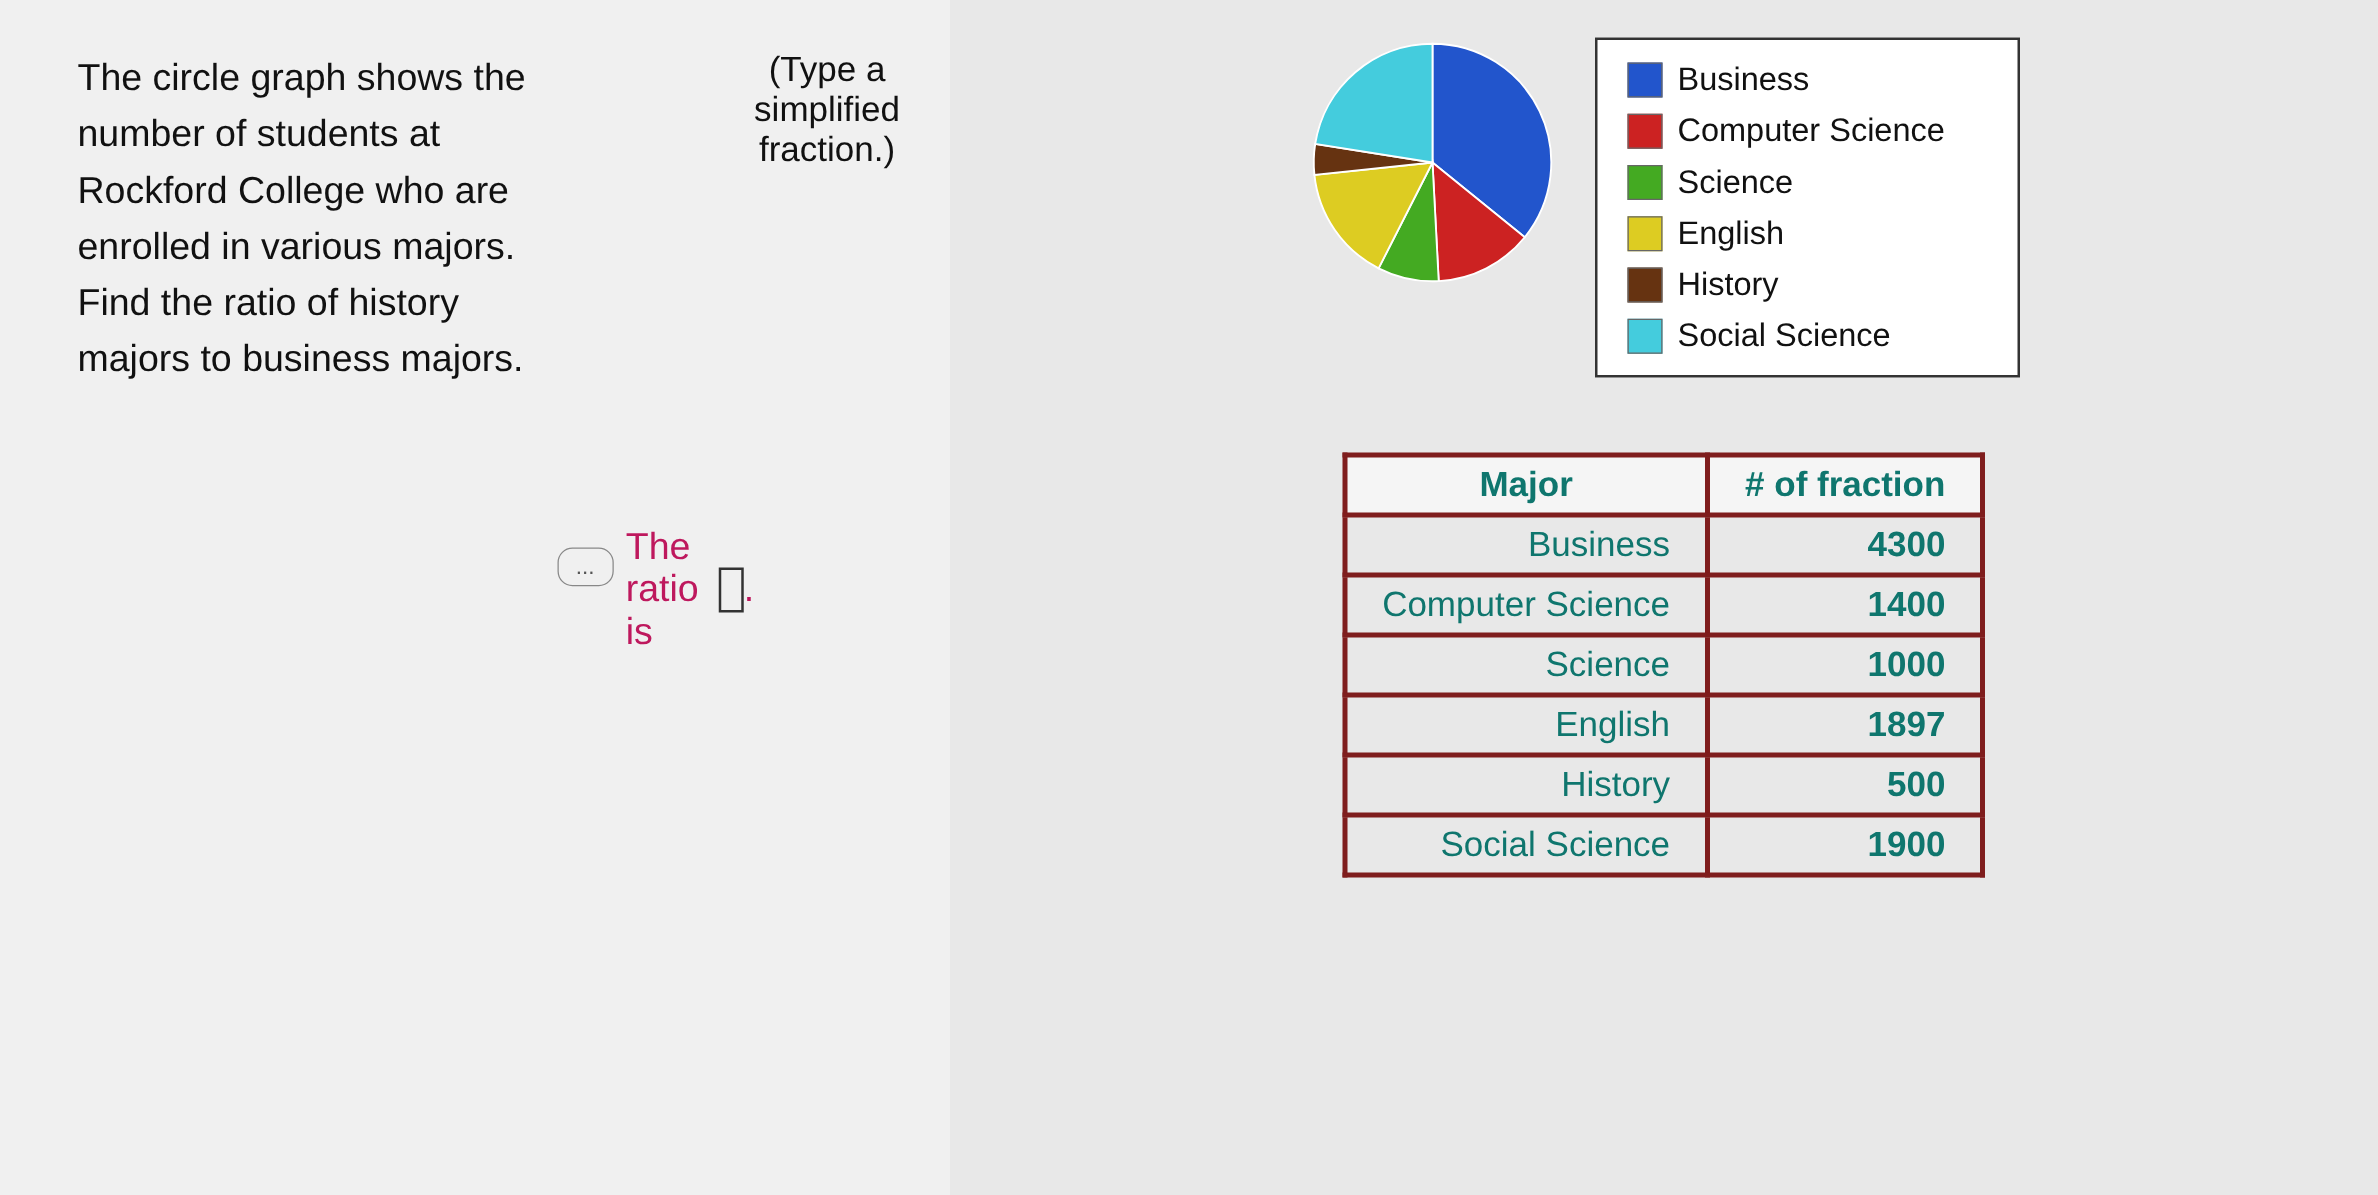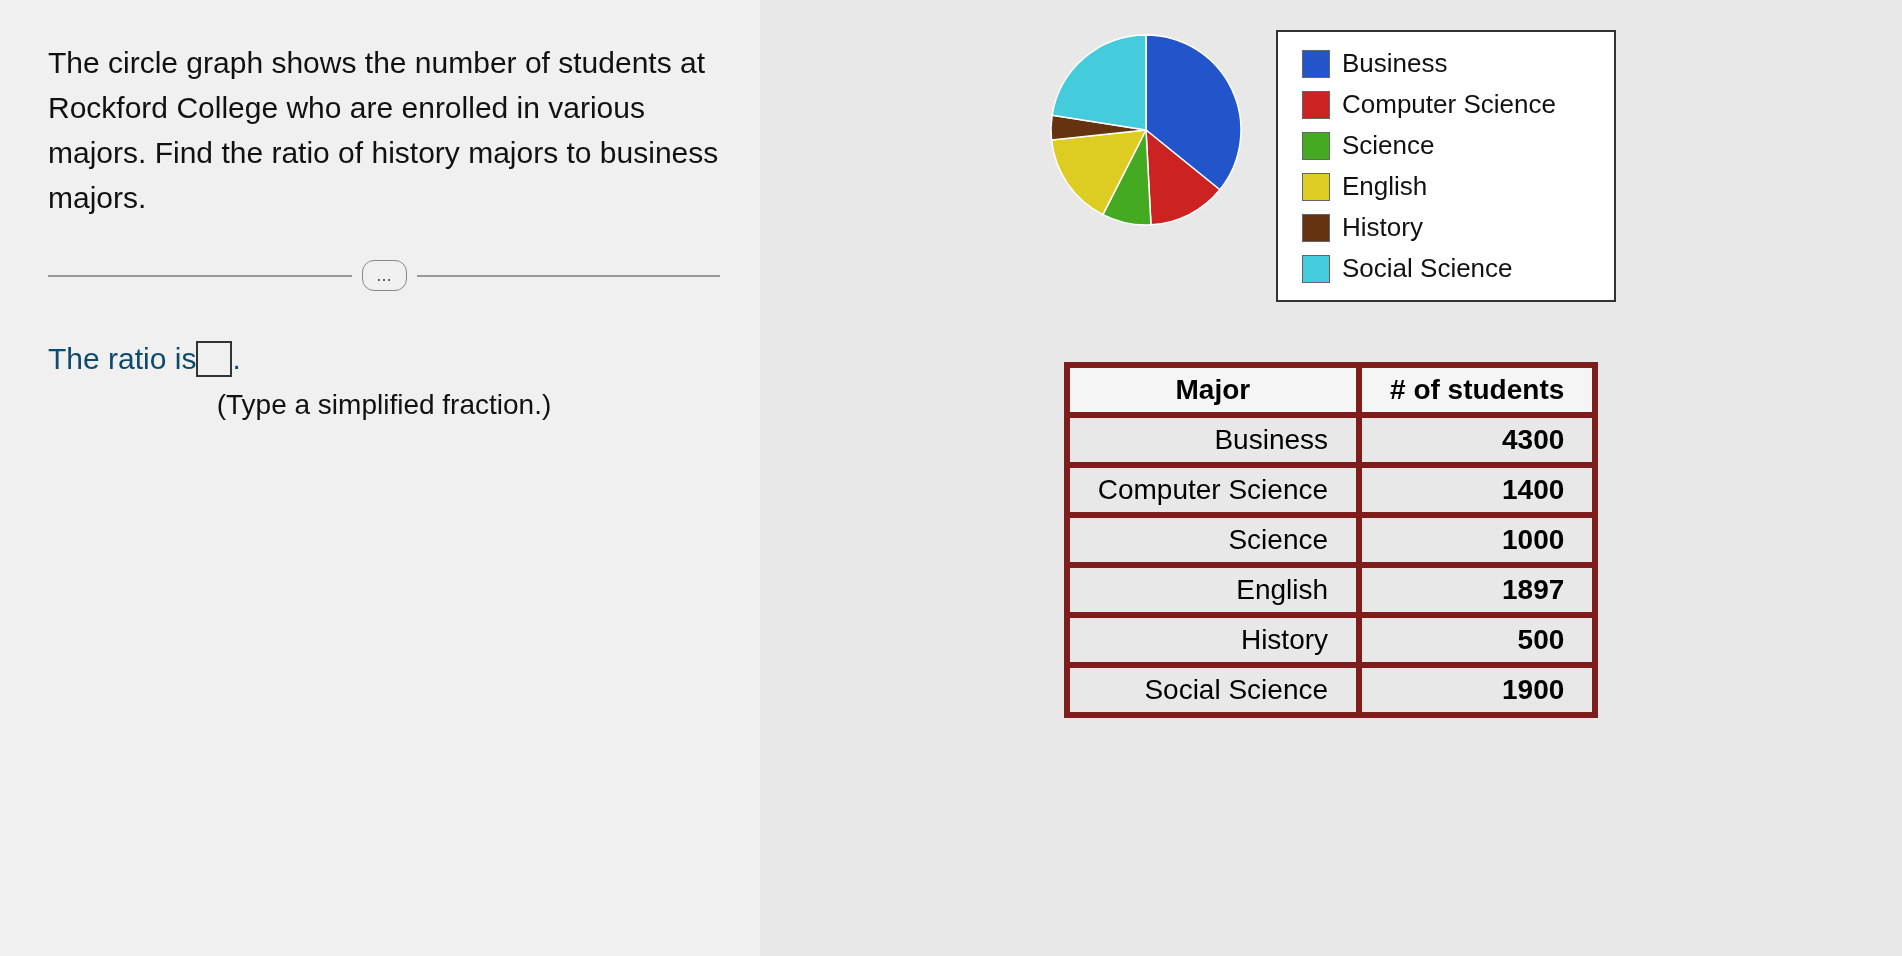--- a/index.html
+++ b/index.html
@@ -13,23 +13,23 @@
     }
     .main-container {
       display: flex;
       width: 1902px;
       min-height: 956px;
       background: #d0d0d0;
     }
     .left-panel {
       flex: 0 0 760px;
       background: #f0f0f0;
-      padding: 40px 40px 40px 48px;
-      display: flex;
-      flex-direction: column;
+      padding: 40px 40px 40px 62px;
+      display: flex;
+      flex-direction: row;
       position: relative;
     }
     .right-panel {
       flex: 1;
       background: #e8e8e8;
       padding: 30px 40px;
       display: flex;
       flex-direction: column;
       align-items: center;
     }
@@ -53,21 +53,21 @@
       border: 1.5px solid #888;
       border-radius: 12px;
       padding: 4px 14px;
       font-size: 18px;
       color: #555;
       background: #f0f0f0;
       margin: 0 10px;
     }
     .ratio-section {
       font-size: 30px;
-      color: #0c4a6e;
+      color: #be185d;
       display: flex;
       align-items: center;
       gap: 0;
       margin-bottom: 12px;
     }
     .answer-box {
       display: inline-block;
       width: 36px;
       height: 36px;
       border: 2px solid #333;
@@ -109,24 +109,24 @@
       gap: 30px;
       margin-bottom: 30px;
     }
 
     
     .data-table {
       border-collapse: collapse;
       min-width: 480px;
     }
     .data-table th, .data-table td {
-      border: 6px solid #7f1d1d;
+      border: 4px solid #7f1d1d;
       padding: 6px 28px;
       font-size: 28px;
-      color: #000000;
+      color: #0f766e;
     }
     .data-table th {
       background: #f5f5f5;
       font-weight: bold;
       text-align: center;
     }
     .data-table td:first-child {
       text-align: right;
     }
     .data-table td:last-child {
@@ -200,21 +200,21 @@
             <div class="legend-color" style="background:#44ccdd; border-color:#666;"></div>
                      <span>Social Science</span>
           </div>
         </div>
     </div>
 
     <table class="data-table" id="data-table">
       <thead>
         <tr>
           <th id="col-major">Major</th>
-          <th id="col-students"># of students</th>
+          <th id="col-students"># of fraction</th>
         </tr>
       </thead>
       <tbody id="table-body">
       <tr>
             <td>Business</td>
                     <td>4300</td>
           </tr>
           <tr>
             <td>Computer Science</td>
                     <td>1400</td>

